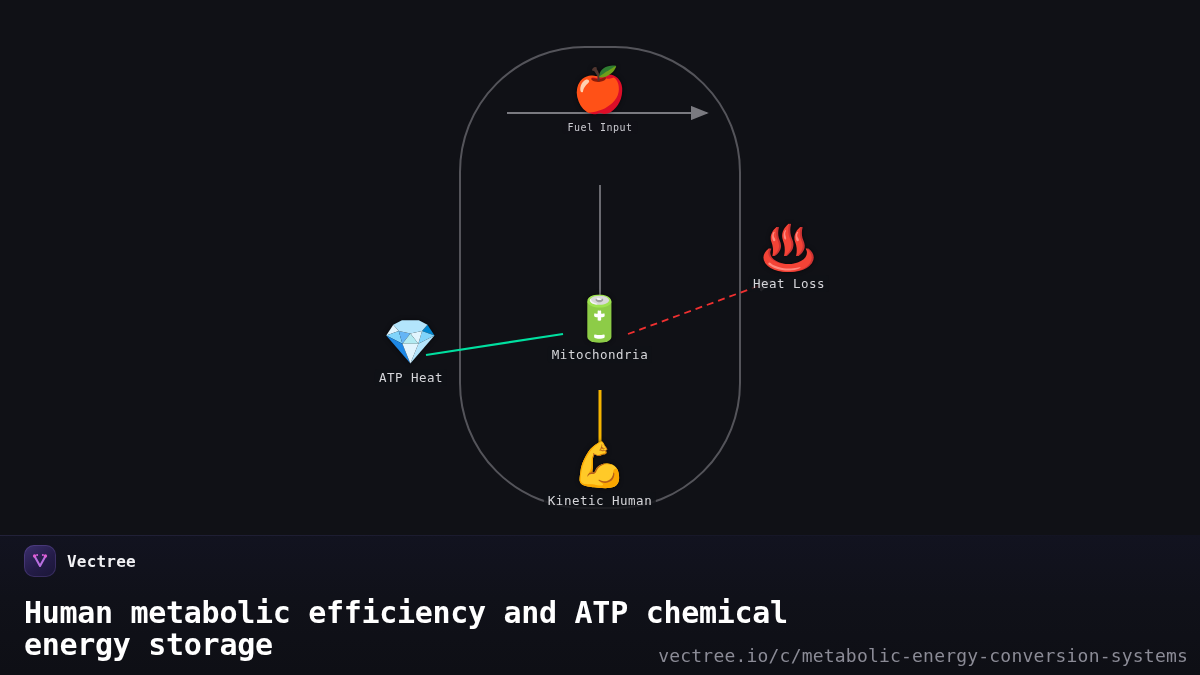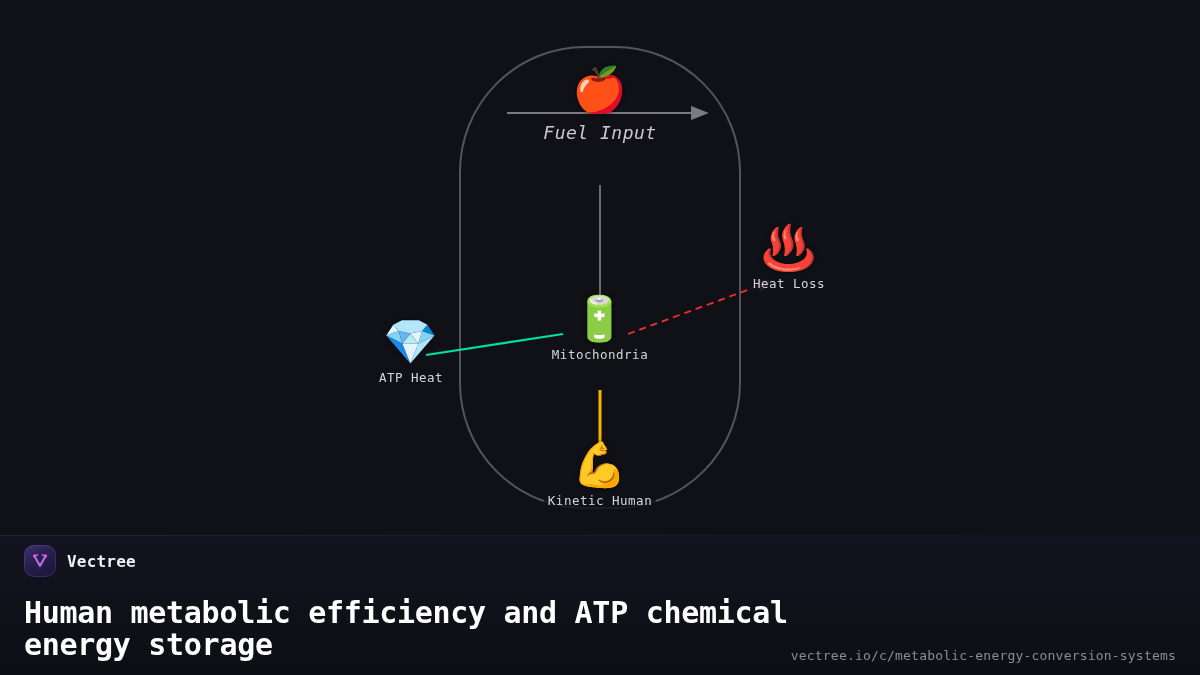--- a/index.html
+++ b/index.html
@@ -22,22 +22,22 @@
   .node .lbl {
     margin-top:5px; font-family:"DejaVu Sans Mono", monospace;
     font-size:12.5px; color:#d6d6da; letter-spacing:.5px; white-space:nowrap;
     background:rgba(16,17,22,.82); padding:1px 4px; border-radius:3px;
   }
 
   
   .edge-label {
     position:absolute; transform:translate(-50%,0);
     font-family:"DejaVu Sans Mono", monospace;
-    font-size:18px; color:#c9c9cf; letter-spacing:.5px; white-space:nowrap;
-    background:rgba(16,17,22,.85); padding:1px 5px; border-radius:3px;font-style:italic;
+    font-size:10px; color:#c9c9cf; letter-spacing:.5px; white-space:nowrap;
+    background:rgba(16,17,22,.85); padding:1px 5px; border-radius:3px;
   }
 
   
   #footer {
     position:absolute; left:0; top:535px; width:1200px; height:140px;
     background:linear-gradient(180deg,#121320 0%,#101119 45%,#0e0f15 100%);
   }
   #footer:before{
     content:""; position:absolute; left:0; top:0; width:100%; height:1px;
     background:linear-gradient(90deg,rgba(120,110,190,.16),rgba(120,110,190,.05) 60%,rgba(0,0,0,0));
@@ -52,22 +52,22 @@
   #brand-name {
     font-family:"DejaVu Sans Mono", monospace; font-size:16px; font-weight:bold;
     color:#f1f1f4; letter-spacing:.2px;
   }
   #title {
     position:absolute; left:24px; top:62px; width:790px;
     font-family:"DejaVu Sans Mono", monospace; font-weight:bold;
     font-size:30px; line-height:32px; color:#ffffff; letter-spacing:-.3px;
   }
   #url {
-    position:absolute; right:24px; top:120px; transform:translateY(-50%);
-    font-family:"DejaVu Sans Mono", monospace; font-size:13px;
+    position:absolute; right:12px; top:120px; transform:translateY(-50%);
+    font-family:"DejaVu Sans Mono", monospace; font-size:18px;
     color:#8b8b96; letter-spacing:.2px; white-space:nowrap;
   }
 </style>
 </head>
 <body>
 
 <div id="root">
 
   <div id="canvas">
 

